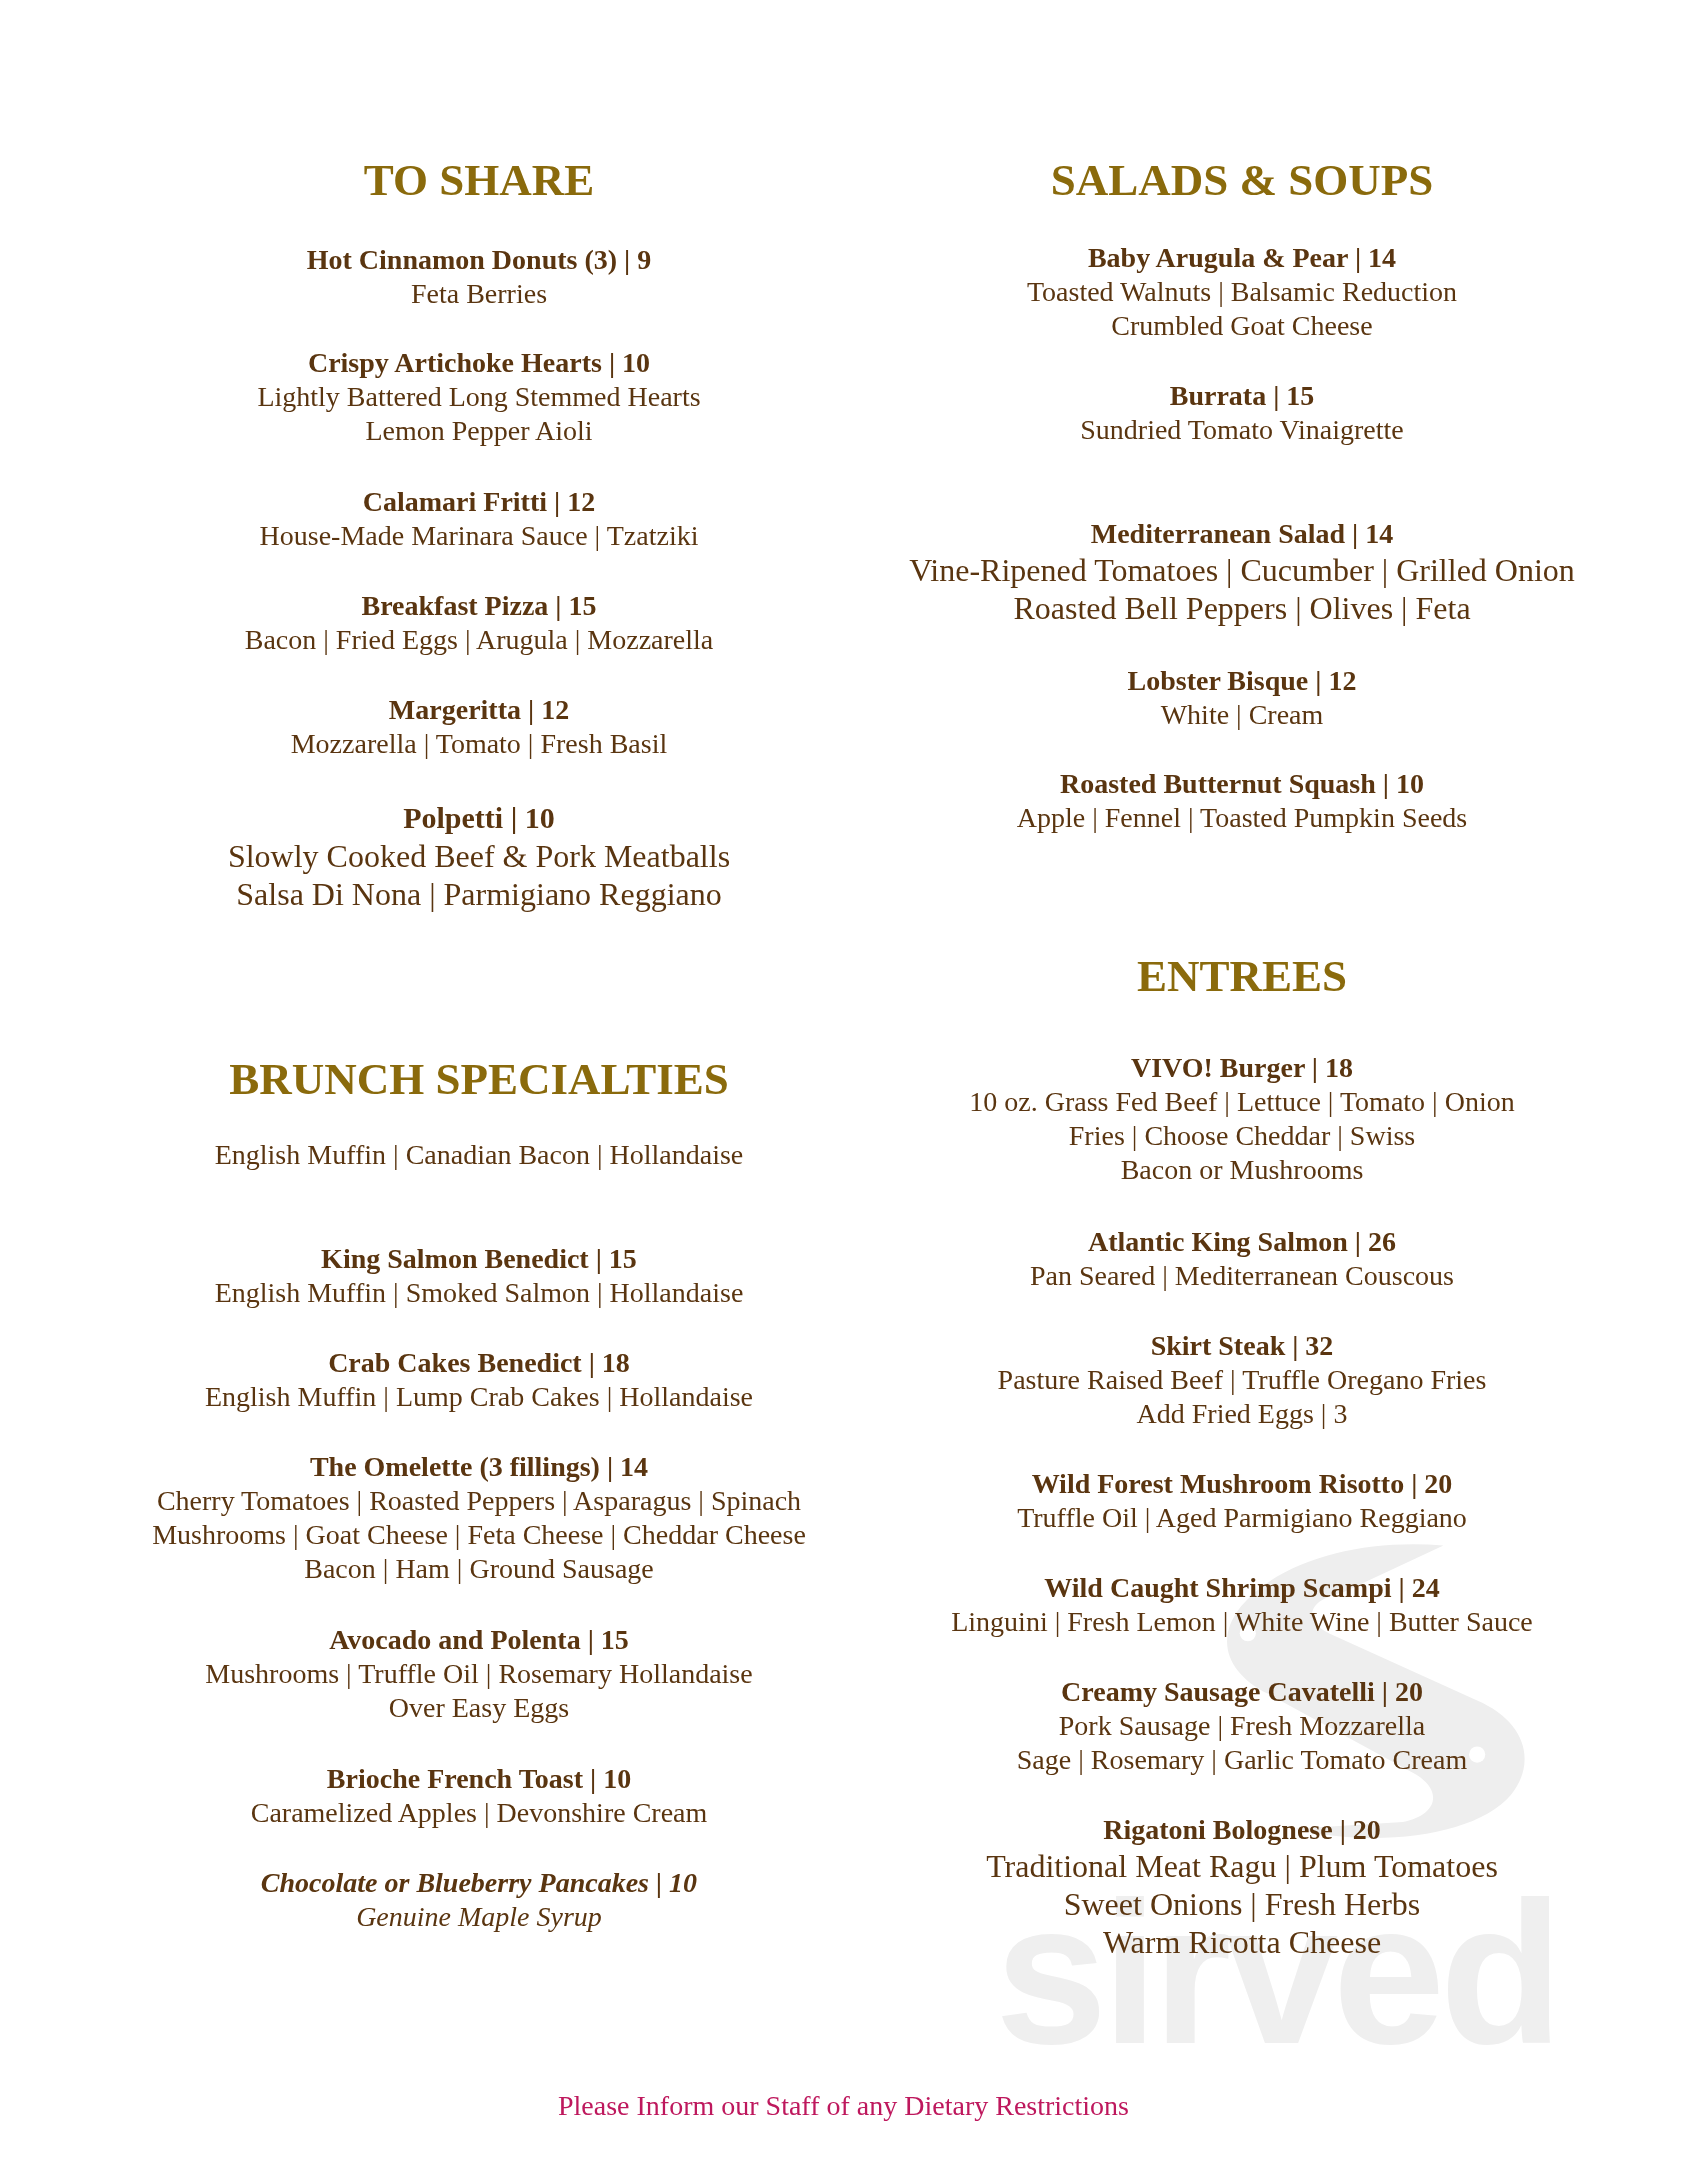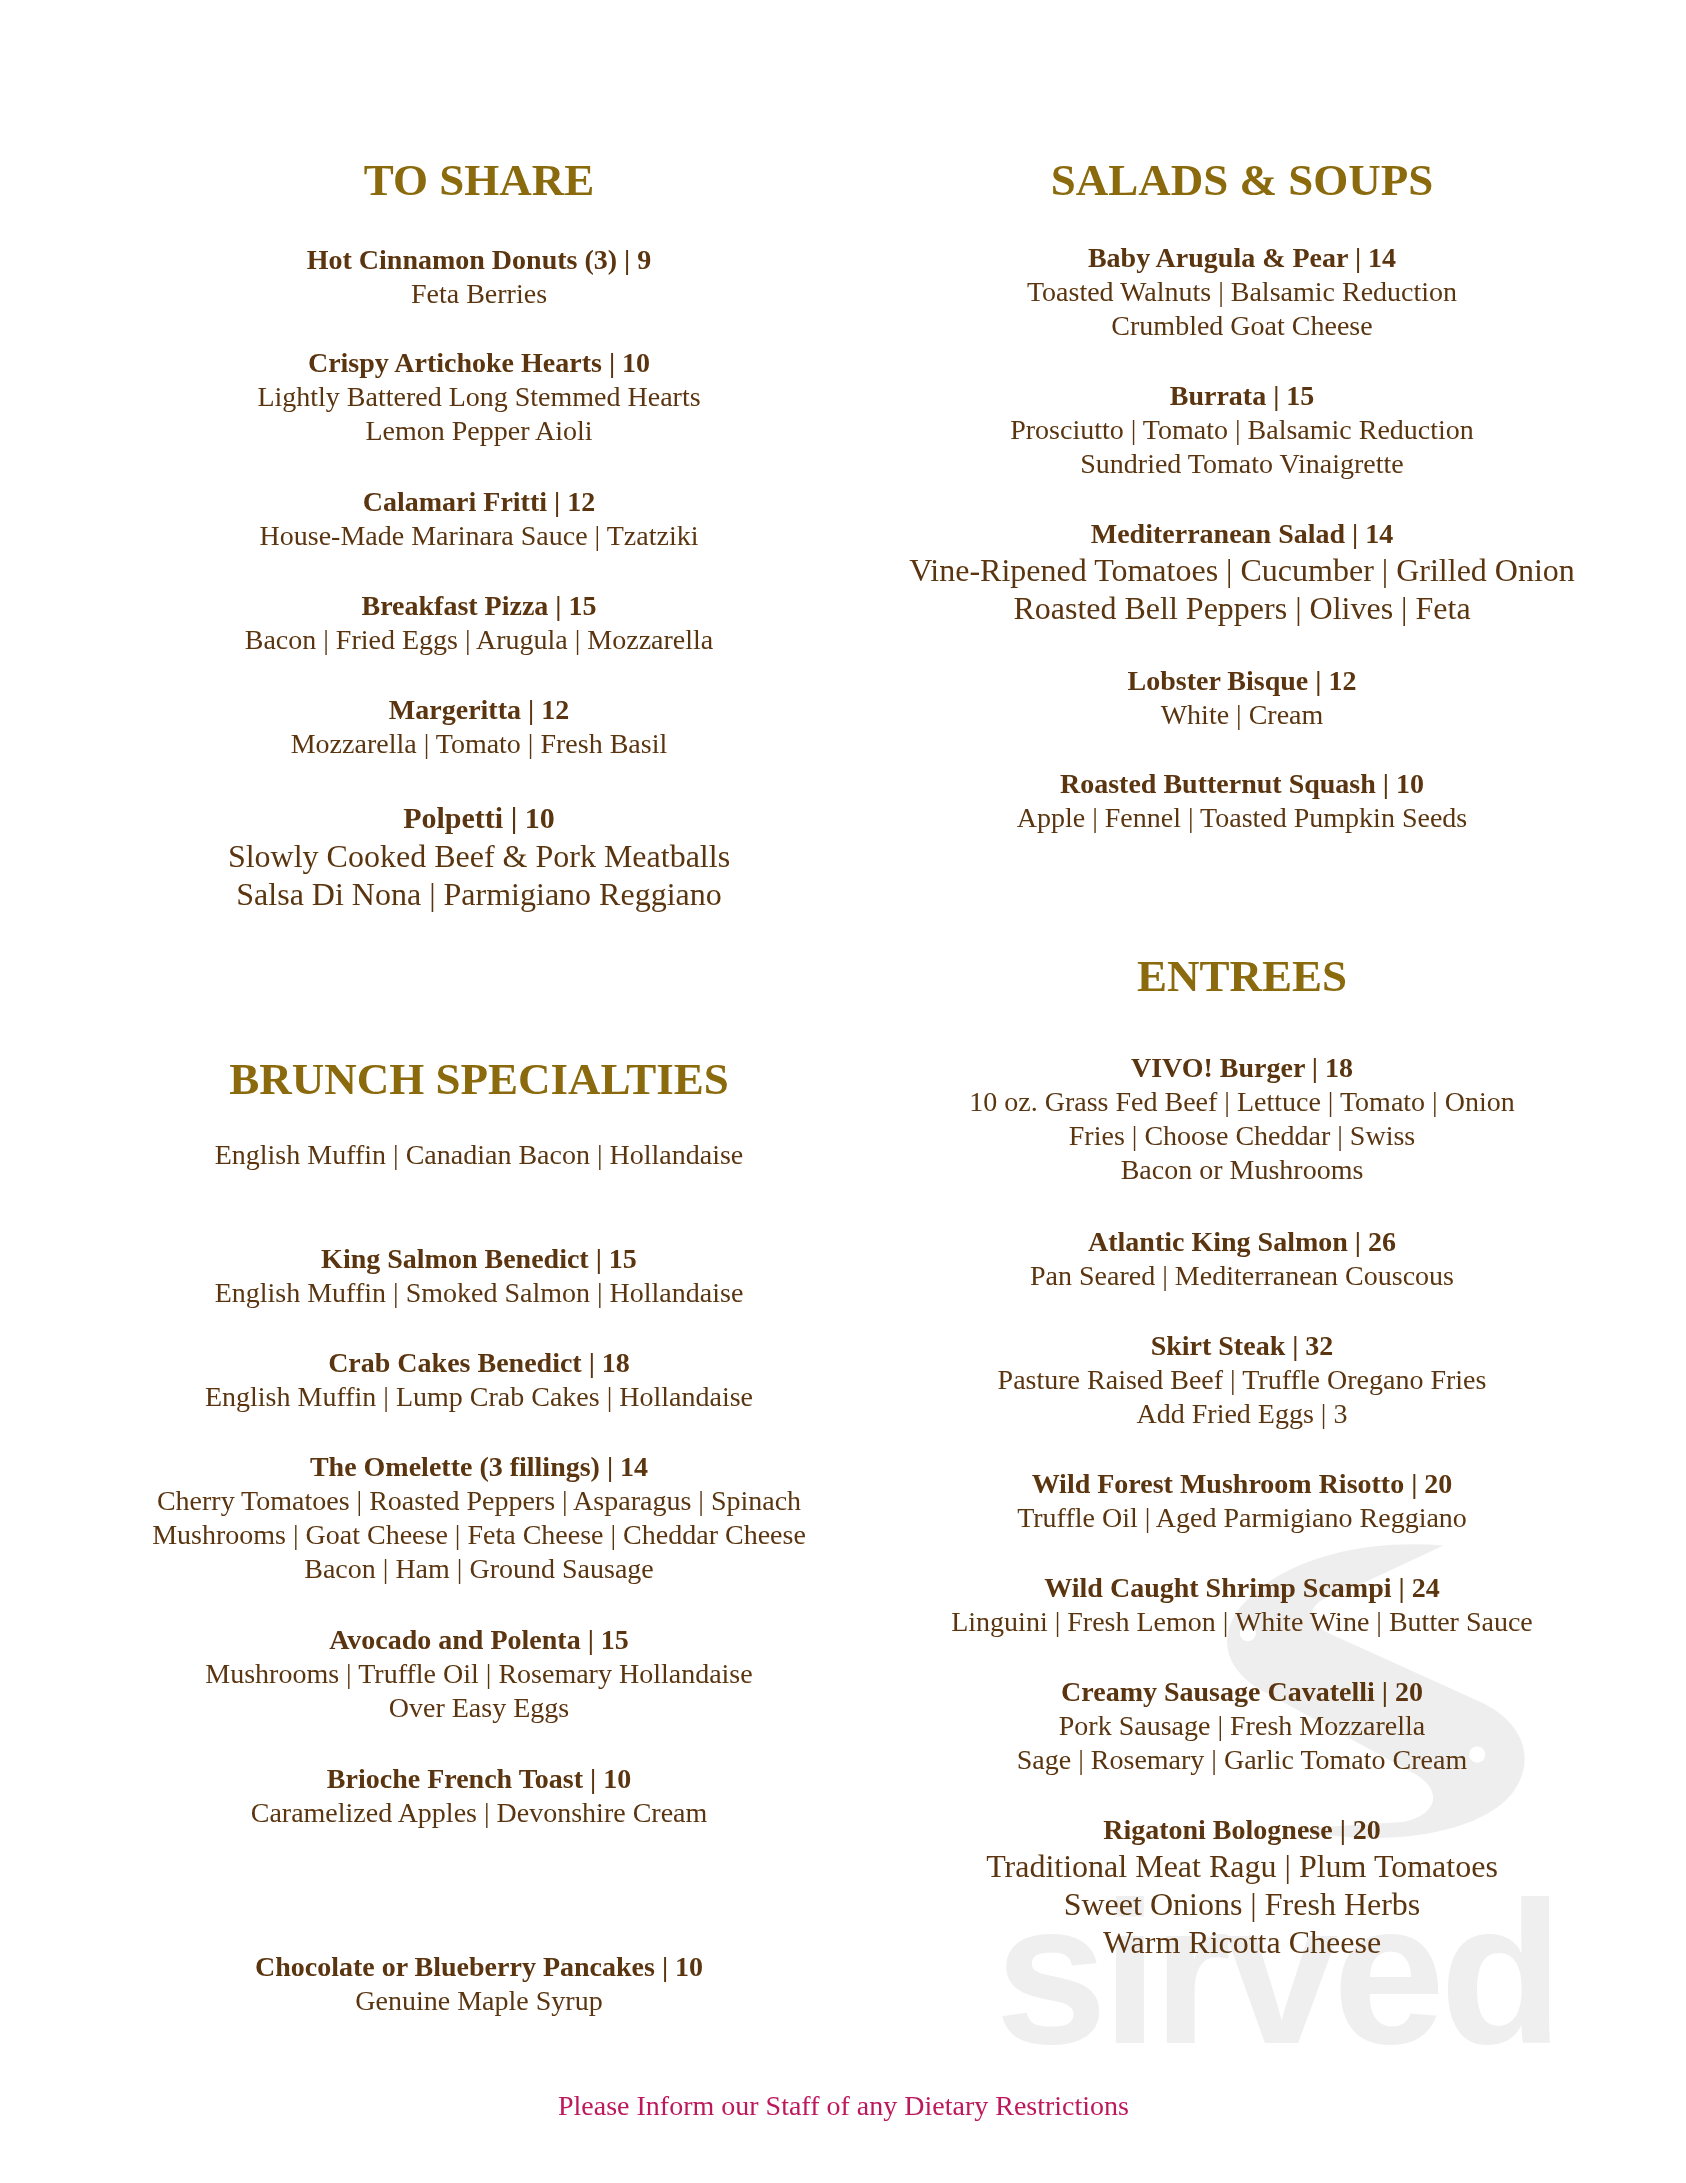--- a/index.html
+++ b/index.html
@@ -106,38 +106,37 @@
     <div class="item-title">Avocado and Polenta | 15</div>
     <div class="item-desc">Mushrooms | Truffle Oil | Rosemary Hollandaise</div>
     <div class="item-desc">Over Easy Eggs</div>
   </div>
 
   <div class="item" style="top:1734px;">
     <div class="item-title">Brioche French Toast | 10</div>
     <div class="item-desc">Caramelized Apples | Devonshire Cream</div>
   </div>
 
-  <div class="item" style="top:1922px;">
+  <div class="item" style="top:1838px;font-style:italic;">
     <div class="item-title">Chocolate or Blueberry Pancakes | 10</div>
     <div class="item-desc">Genuine Maple Syrup</div>
   </div>
 </div>
 
 <div class="col col-right" style="top:0;height:877px;">
   <h2 class="heading" style="top:130px;">SALADS &amp; SOUPS</h2>
 
   <div class="item" style="top:213px;">
     <div class="item-title">Baby Arugula &amp; Pear | 14</div>
     <div class="item-desc">Toasted Walnuts | Balsamic Reduction</div>
     <div class="item-desc">Crumbled Goat Cheese</div>
   </div>
 
   <div class="item" style="top:351px;">
     <div class="item-title">Burrata | 15</div>
-    <div class="item-desc">Prosciutto | Tomato | Balsamic Reduction</div>
     <div class="item-desc">Sundried Tomato Vinaigrette</div>
   </div>
 
   <div class="item" style="top:489px;">
     <div class="item-title">Mediterranean Salad | 14</div>
     <div class="item-desc lg">Vine-Ripened Tomatoes | Cucumber | Grilled Onion</div>
     <div class="item-desc lg">Roasted Bell Peppers | Olives | Feta</div>
   </div>
 
   <div class="item" style="top:636px;">

